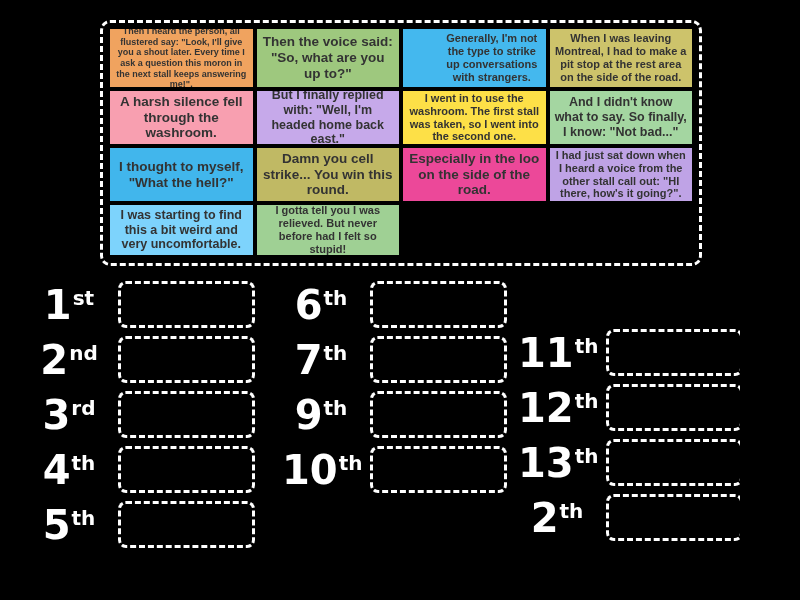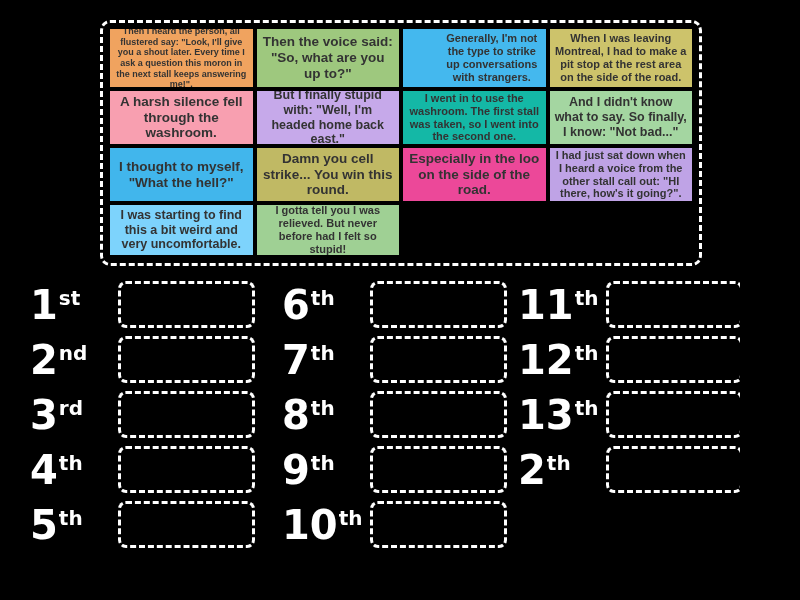--- a/index.html
+++ b/index.html
@@ -23,45 +23,45 @@
     overflow: hidden; cursor: grab;
   }
   .size-xs { font-size: 9px; }
   .size-sm { font-size: 11px; }
   .size-md { font-size: 12.5px; }
   .size-lg { font-size: 13.5px; }
   
   .rank-col { position: absolute; top: 281px; }
   .rank-col-1 { left: 30px; }
   .rank-col-2 { left: 282px; }
-  .rank-col-3 { left: 518px; }
+  .rank-col-3 { left: 518px; margin-top: 48px; }
   .rank-row { display: flex; align-items: center; height: 47px; margin-bottom: 8px; }
   .rank-label {
-    width: 78px; text-align: left; margin-right: 10px; color: #fff;
+    width: 78px; text-align: center; margin-right: 10px; color: #fff;
     font-family: "DejaVu Sans", sans-serif; font-weight: bold;
     font-size: 40px; line-height: 1; white-space: nowrap;
   }
   .ord-suffix { font-size: 20px; vertical-align: 14px; margin-left: 1px; }
   .rank-slot {
     width: 137px; height: 47px; box-sizing: border-box;
     border: 3px dashed #fff; border-radius: 8px; background: transparent;
   }
 </style>
 </head>
 <body>
 
 <div class="stage">
   <div class="card-pool" id="card-pool">
       <div class="card size-xs" style="background: rgb(240, 163, 95);">Then I heard the person, all flustered say: "Look, I'll give you a shout later. Every time I ask a question this moron in the next stall keeps answering me!".</div>
       <div class="card size-lg" style="background: rgb(158, 200, 126);">Then the voice said: "So, what are you up to?"</div>
       <div class="card size-sm" style="background: rgb(68, 184, 238); padding-left: 40px;">Generally, I'm not the type to strike up conversations with strangers.</div>
       <div class="card size-sm" style="background: rgb(205, 195, 107);">When I was leaving Montreal, I had to make a pit stop at the rest area on the side of the road.</div>
       <div class="card size-lg" style="background: rgb(248, 159, 176);">A harsh silence fell through the washroom.</div>
-      <div class="card size-md" style="background: rgb(198, 169, 234);">But I finally stupid with: "Well, I'm headed home back east."</div>
-      <div class="card size-sm" style="background: #14b8a6;">I went in to use the washroom. The first stall was taken, so I went into the second one.</div>
+      <div class="card size-md" style="background: rgb(198, 169, 234);">But I finally replied with: "Well, I'm headed home back east."</div>
+      <div class="card size-sm" style="background: #fde047;">I went in to use the washroom. The first stall was taken, so I went into the second one.</div>
       <div class="card size-md" style="background: rgb(164, 214, 161);">And I didn't know what to say. So finally, I know: "Not bad..."</div>
       <div class="card size-lg" style="background: rgb(65, 182, 236);">I thought to myself, "What the hell?"</div>
       <div class="card size-lg" style="background: rgb(192, 185, 100);">Damn you cell strike... You win this round.</div>
       <div class="card size-lg" style="background: #ec4899;">Especially in the loo on the side of the road.</div>
       <div class="card size-sm" style="background: rgb(191, 163, 230);">I had just sat down when I heard a voice from the other stall call out: "HI there, how's it going?".</div>
       <div class="card size-md" style="background: #7dd3fc;">I was starting to find this a bit weird and very uncomfortable.</div>
       <div class="card size-sm" style="background: rgb(159, 208, 148);">I gotta tell you I was relieved. But never before had I felt so stupid!</div>
     </div>
   <div id="rank-area">
       <div class="rank-col rank-col-1">
@@ -89,24 +89,20 @@
       <div class="rank-col rank-col-2">
         <div class="rank-row">
           <div class="rank-label"><span class="ord-num">6</span><span class="ord-suffix">th</span></div>
           <div class="rank-slot"></div>
         </div>
         <div class="rank-row">
           <div class="rank-label"><span class="ord-num">7</span><span class="ord-suffix">th</span></div>
           <div class="rank-slot"></div>
         </div>
         <div class="rank-row">
-          <div class="rank-label"><span class="ord-num">8</span><span class="ord-suffix">th</span></div>
-          <div class="rank-slot"></div>
-        </div>
-        <div class="rank-row">
           <div class="rank-label"><span class="ord-num">9</span><span class="ord-suffix">th</span></div>
           <div class="rank-slot"></div>
         </div>
         <div class="rank-row">
           <div class="rank-label"><span class="ord-num">10</span><span class="ord-suffix">th</span></div>
           <div class="rank-slot"></div>
         </div>
       </div>
       <div class="rank-col rank-col-3">
         <div class="rank-row">

